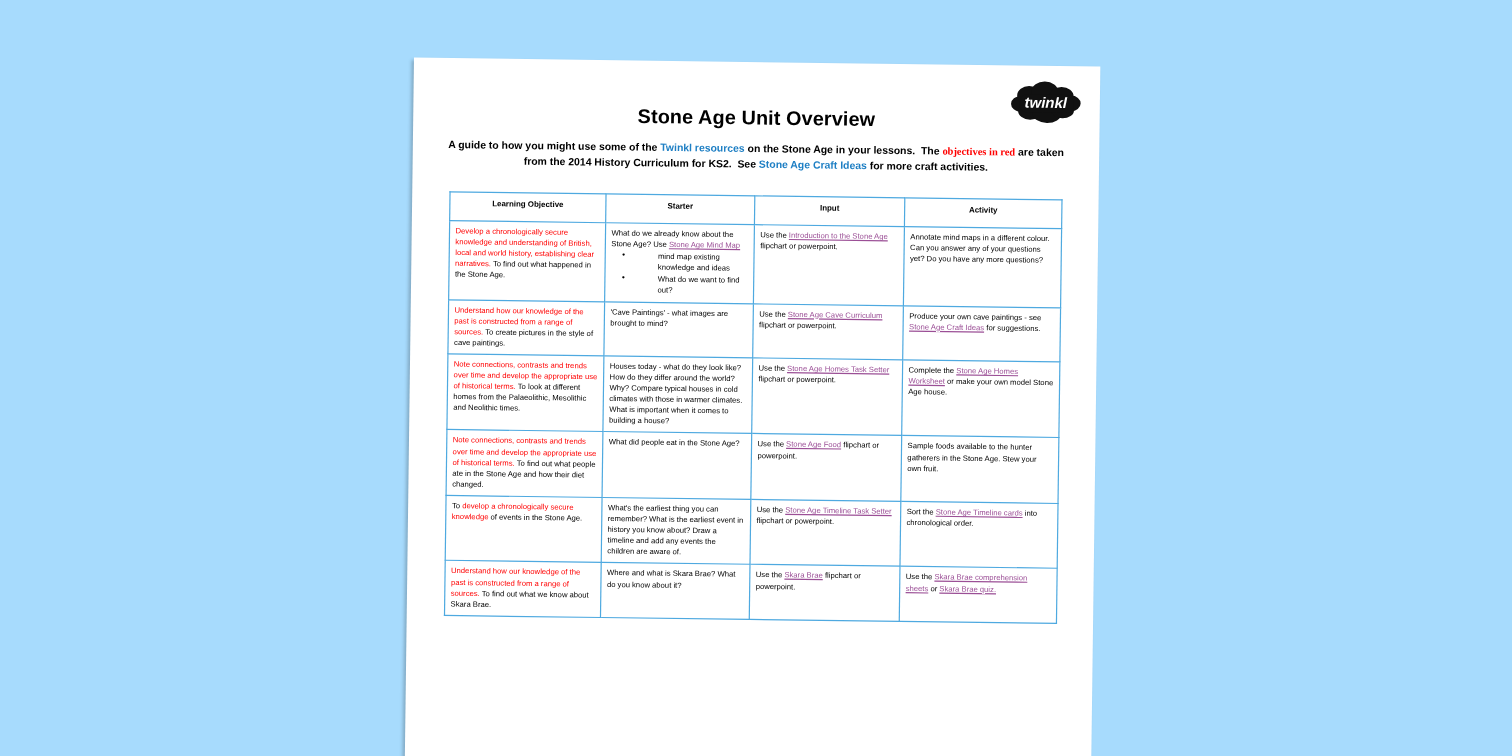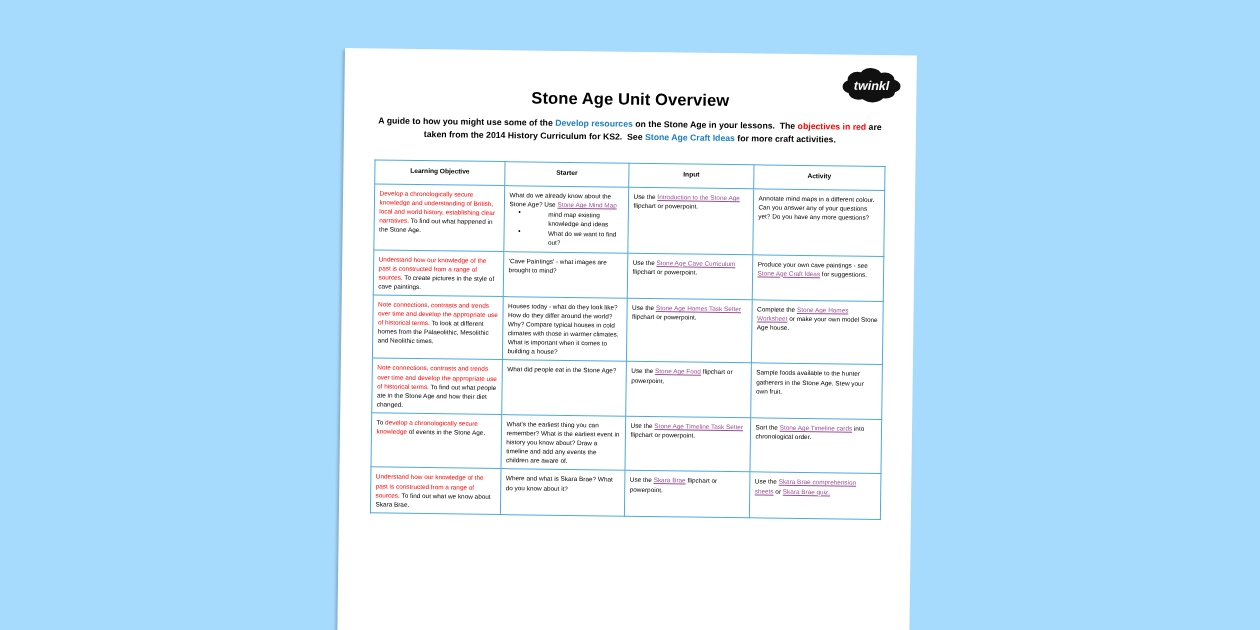--- a/index.html
+++ b/index.html
@@ -53,21 +53,21 @@
 
   .doc-sub {
     margin: 9px 22px 0 22px;
     text-align: center;
     font-size: 8.7px;
     font-weight: bold;
     line-height: 1.55;
     color: #000;
   }
   .lnk { color: #1e7fc4; }
-  .red { color: #ff0000; }
+  .red { color: #ff0000; font-family: Liberation Serif, serif; }
 
   
   table.overview {
     margin: 18px auto 0 auto;
     width: 510px;
     border-collapse: collapse;
     table-layout: fixed;
     background: #fff;
   }
   table.overview th,
@@ -131,21 +131,21 @@
           <ellipse cx="90" cy="54" rx="19" ry="13"></ellipse>
           <rect x="18" y="28" width="90" height="30" rx="12"></rect>
         </g>
         <text x="62" y="50" text-anchor="middle" fill="#ffffff" font-family="Liberation Sans, sans-serif" font-size="25" font-weight="bold" font-style="italic">twinkl</text>
       </svg>
     </div>
 
     <h1 class="doc-title">Stone Age Unit Overview</h1>
 
     <p class="doc-sub">
-      <span>A guide to how you might use some of the </span><span class="lnk">Develop resources</span><span> on the Stone Age in your lessons.&nbsp; The </span><span class="red">objectives in red</span><span> are taken from the 2014 History Curriculum for KS2.&nbsp; See </span><span class="lnk">Stone Age Craft Ideas</span><span> for more craft activities.</span>
+      <span>A guide to how you might use some of the </span><span class="lnk">Twinkl resources</span><span> on the Stone Age in your lessons.&nbsp; The </span><span class="red">objectives in red</span><span> are taken from the 2014 History Curriculum for KS2.&nbsp; See </span><span class="lnk">Stone Age Craft Ideas</span><span> for more craft activities.</span>
     </p>
 
     <table class="overview">
       <colgroup>
         <col class="c1">
           <col class="c2">
           <col class="c3">
           <col class="c4">
       </colgroup>
       <thead>

